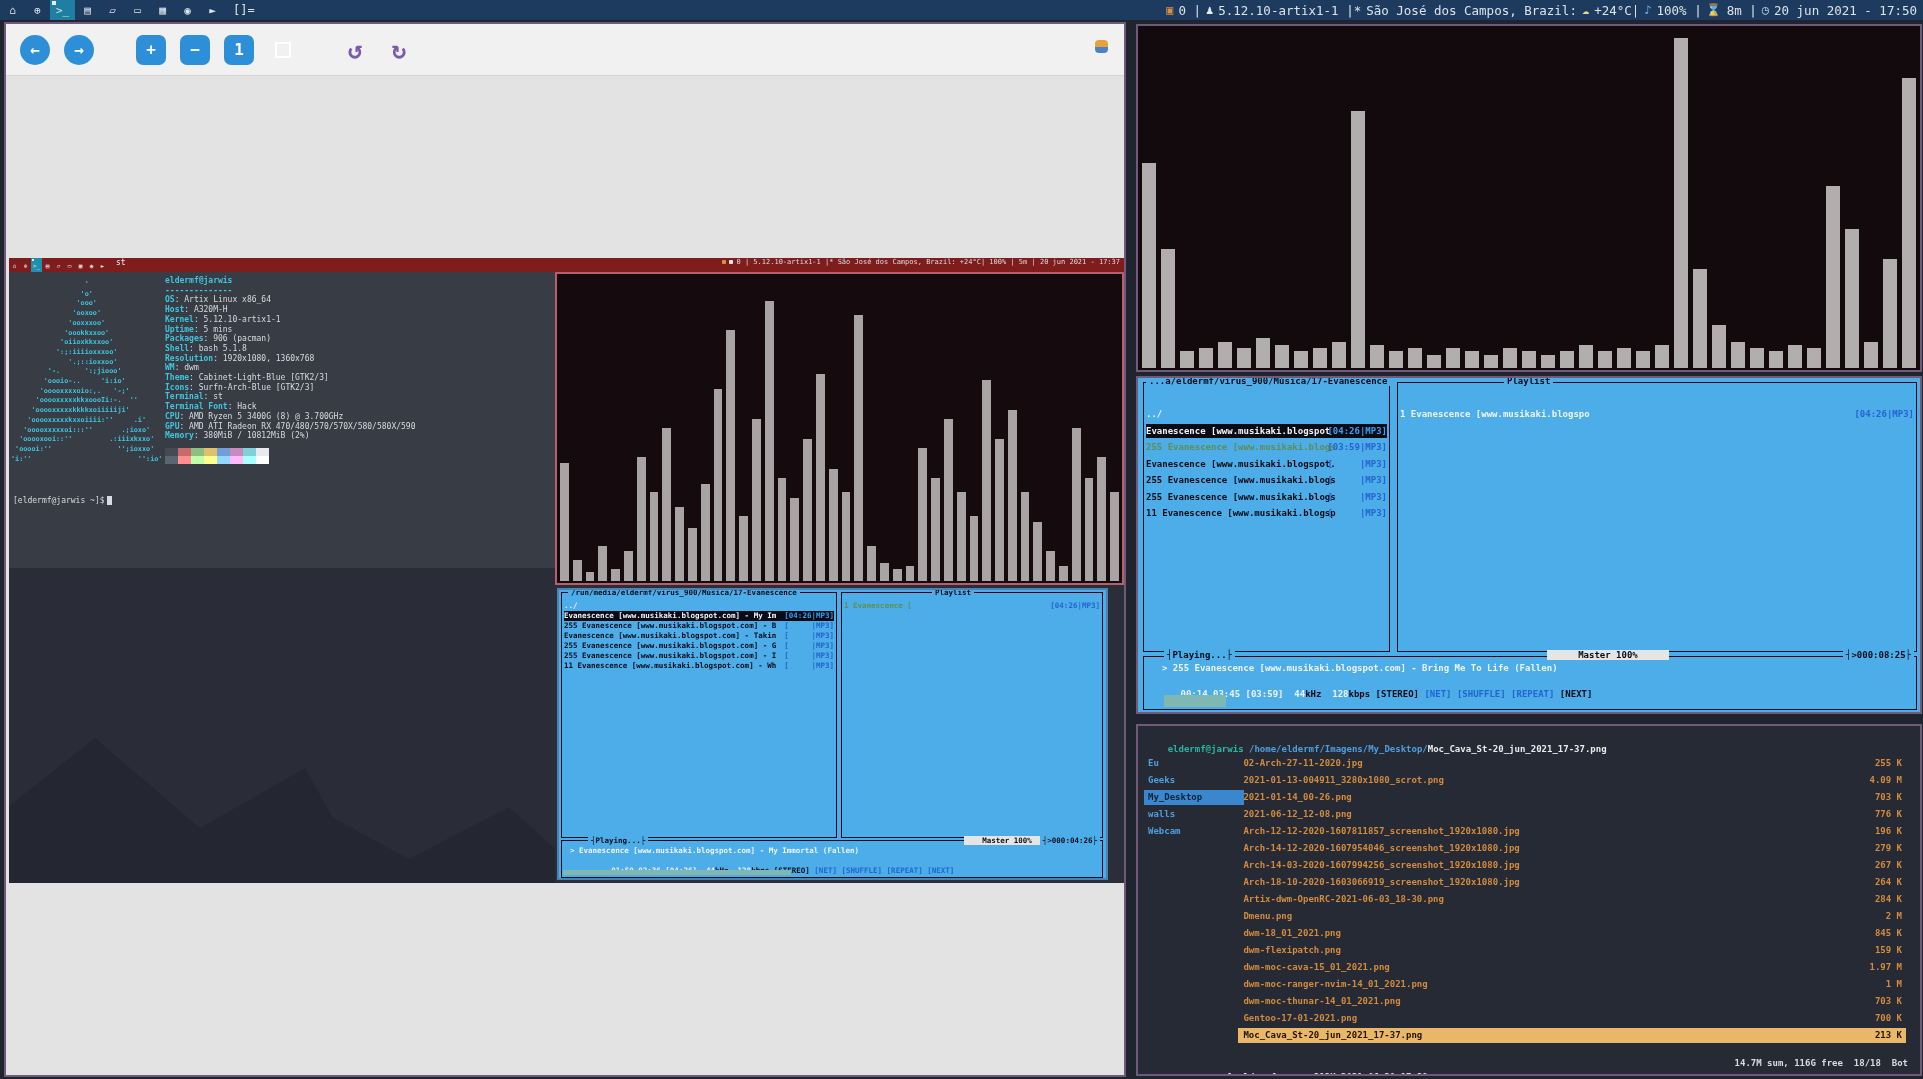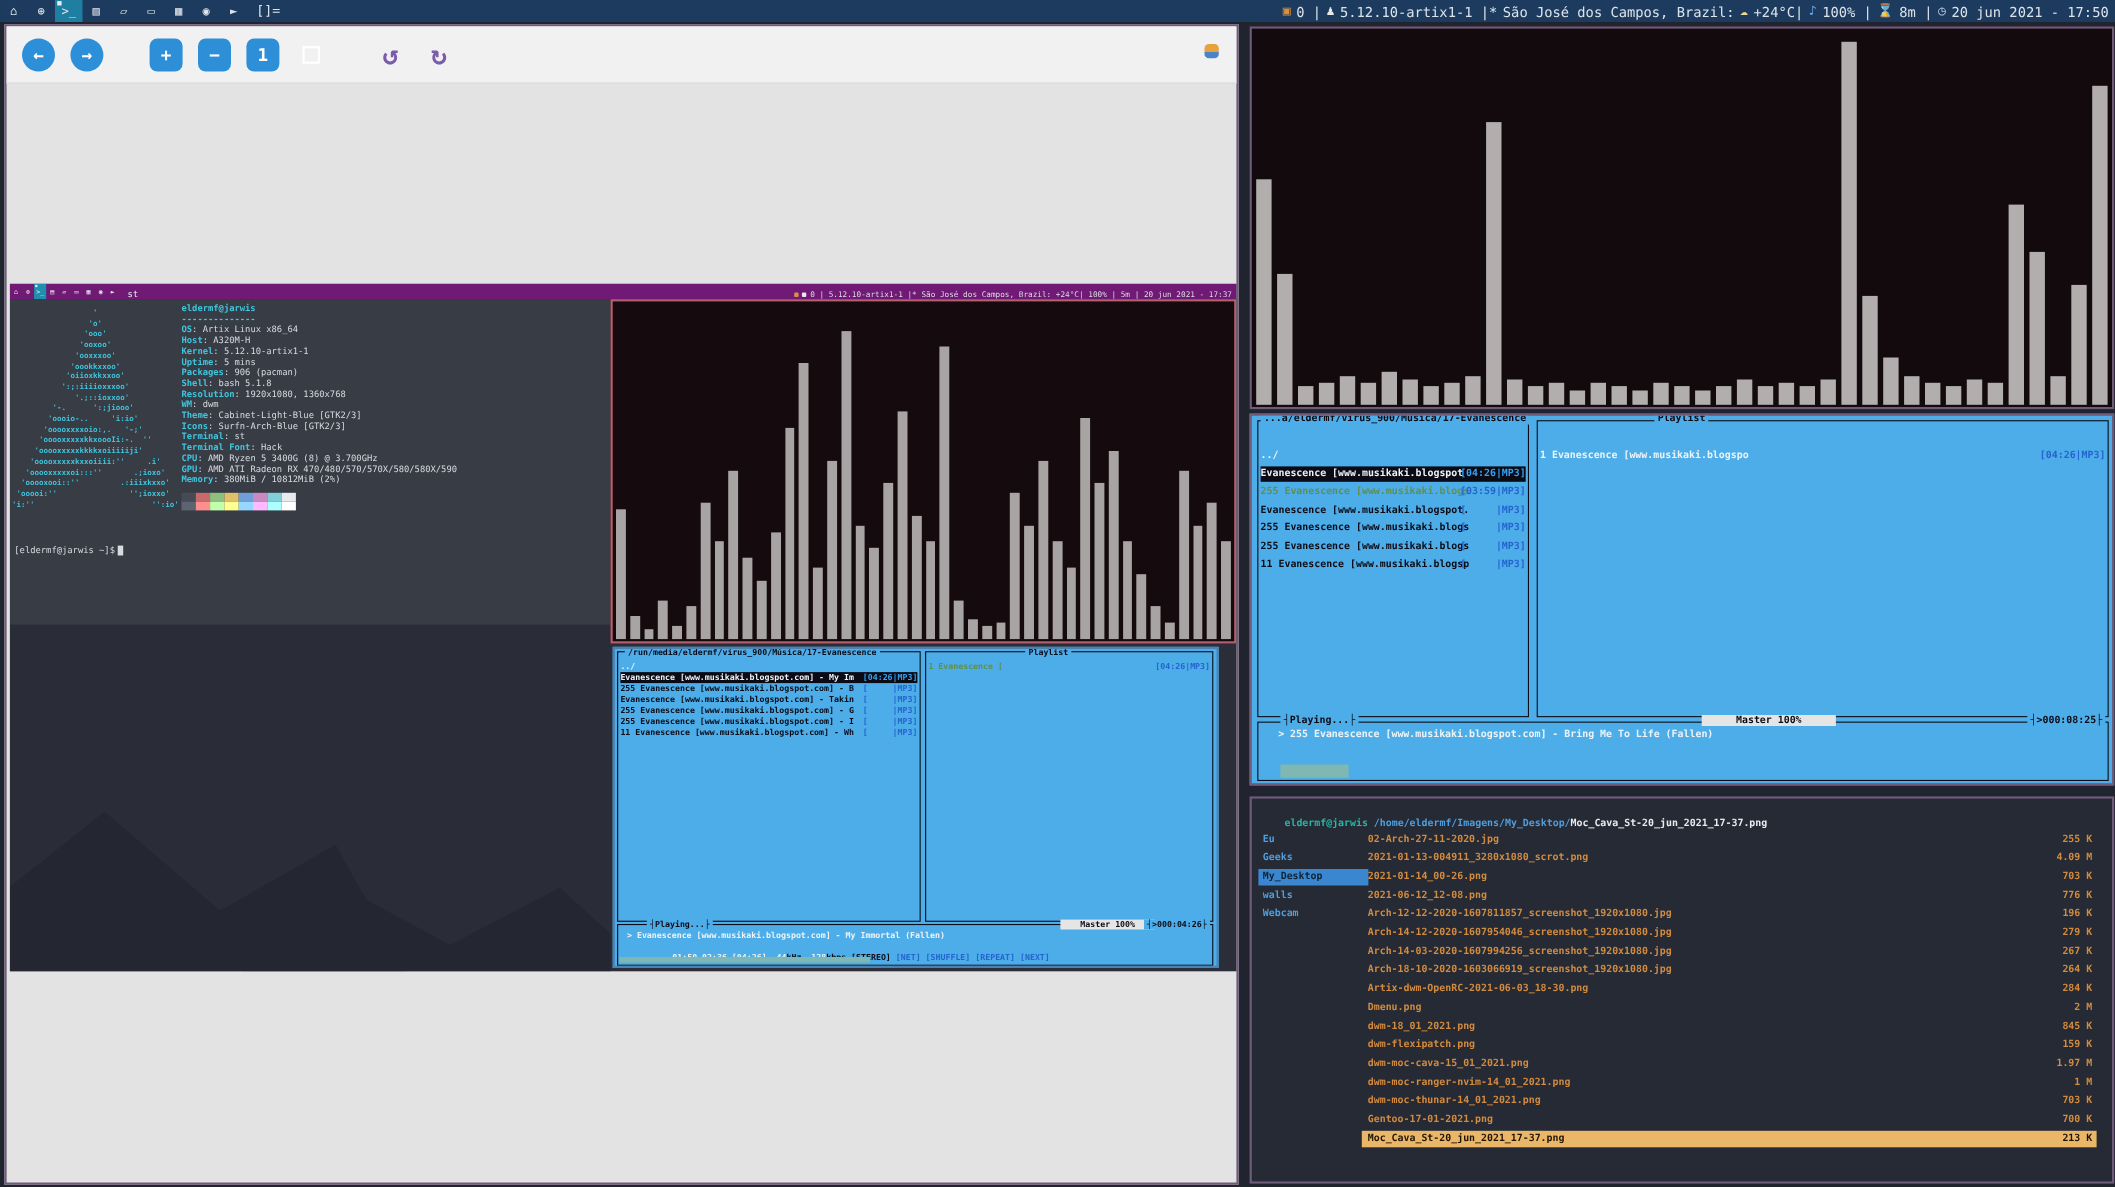--- a/index.html
+++ b/index.html
@@ -22,21 +22,21 @@
   #vtoolbar{left:0;top:0;width:1118px;height:52px;background:#f1f1f1;border-bottom:1px solid #d6d6d6;display:flex;align-items:center;gap:14px;padding-left:14px;}
   .tbtn{width:30px;height:30px;display:flex;align-items:center;justify-content:center;color:#fff;font-weight:bold;}
   .tbtn.circle{background:#2d8fd8;border-radius:50%;font-size:16px;}
   .tbtn.square{background:#2d8fd8;border-radius:7px;font-size:16px;}
   .tbtn.plain{color:#7a5cab;font-size:24px;background:none;}
   .tbtn .fitbox{width:12px;height:12px;border:2px solid #fff;}
   .tbsp{width:14px;}
   #tb-more{right:16px;top:16px;width:13px;height:13px;border-radius:4px;background:linear-gradient(180deg,#e8a23c 55%,#4a84c8 55%);}
   
   #shot{left:3px;top:234px;width:1115px;height:625px;background:#2b2e38;overflow:hidden;}
-  #ebar{left:0;top:0;width:1115px;height:14px;background:#701a75;display:flex;align-items:flex-end;}
+  #ebar{left:0;top:0;width:1115px;height:14px;background:#7f1d1d;display:flex;align-items:flex-start;}
   .etag{width:11px;height:14px;display:flex;align-items:center;justify-content:center;color:#e6ecf0;font-size:6px;position:relative;}
   .etag.sel{background:#1e8fae;}
   .etag .tagind{width:2px;height:2px;left:1px;top:1px;}
   #ebar-title{color:#eaf0f4;font-size:8px;margin-left:8px;}
   #ebar-status{margin-left:auto;margin-right:4px;color:#d8dee4;font-size:7px;white-space:pre;display:flex;align-items:center;gap:3px;}
   .edot{width:4px;height:4px;border-radius:1px;display:inline-block;}
   #eterm{left:0;top:14px;width:546px;height:296px;background:#383c45;overflow:hidden;}
   #nf-art{left:2px;top:8px;color:#3fc6de;font-size:6.8px;line-height:9.7px;font-weight:bold;}
   #nf-info{left:156px;top:4px;font-size:8px;line-height:9.7px;color:#d8dbe0;white-space:pre;}
   .nf-lbl{color:#3fc6de;font-weight:bold;}
@@ -392,20 +392,23 @@
     <span class="ptitle" style="left:106px;top:-7px;">Playlist</span>
     <div id="moc-plrows">
         <div class="mrow" style="top: 24px;"><span class="c-white">1 Evanescence [www.musikaki.blogspo</span><span class="tm c-blue">[04:26|MP3]</span></div>
       </div>
   </div>
   <div class="panel" id="moc-bottom" style="left:5px;top:278px;width:774px;height:54px;">
     <span class="ptitle" style="left:20px;top:-7px;">┤Playing...├</span>
     <span class="ptitle tealblk" style="left:403px;top:-7px;width:116px;">Master 100%</span>
     <span class="ptitle" style="right:2px;top:-7px;">┤&gt;000:08:25├</span>
     <div class="trk">&gt; 255 Evanescence [www.musikaki.blogspot.com] - Bring Me To Life (Fallen)</div>
+    <div class="optline">
+      <span class="c-white">00:14 03:45 [03:59]</span><span class="c-white">  44</span><span class="c-black">kHz</span><span class="c-white">  128</span><span class="c-black">kbps</span><span class="c-black"> [STEREO]</span><span class="c-blue"> [NET] [SHUFFLE] [REPEAT]</span><span class="c-black"> [NEXT]</span>
+    </div>
     <div class="seek" style="left:20px;top:38px;width:62px;height:12px;"></div>
   </div>
 </div>
 
 <div id="ranger" class="abs">
   <div id="rg-title">
     <span class="rg-host">eldermf@jarwis</span><span class="rg-path"> /home/eldermf/Imagens/My_Desktop/</span><span class="rg-file">Moc_Cava_St-20_jun_2021_17-37.png</span>
   </div>
   <div id="rg-dirs">
       <div class="rgdir" style="top: 30px;">Eu</div>
@@ -426,13 +429,17 @@
       <div class="rgrow" style="top: 166px;"><span> Artix-dwm-OpenRC-2021-06-03_18-30.png</span><span class="sz">284 K</span></div>
       <div class="rgrow" style="top: 183px;"><span> Dmenu.png</span><span class="sz">2 M</span></div>
       <div class="rgrow" style="top: 200px;"><span> dwm-18_01_2021.png</span><span class="sz">845 K</span></div>
       <div class="rgrow" style="top: 217px;"><span> dwm-flexipatch.png</span><span class="sz">159 K</span></div>
       <div class="rgrow" style="top: 234px;"><span> dwm-moc-cava-15_01_2021.png</span><span class="sz">1.97 M</span></div>
       <div class="rgrow" style="top: 251px;"><span> dwm-moc-ranger-nvim-14_01_2021.png</span><span class="sz">1 M</span></div>
       <div class="rgrow" style="top: 268px;"><span> dwm-moc-thunar-14_01_2021.png</span><span class="sz">703 K</span></div>
       <div class="rgrow" style="top: 285px;"><span> Gentoo-17-01-2021.png</span><span class="sz">700 K</span></div>
       <div class="rgrow sel" style="top: 302px;"><span> Moc_Cava_St-20_jun_2021_17-37.png</span><span class="sz">213 K</span></div>
     </div>
+  <div id="rg-status">
+    <span class="rg-host">-rw-r--r--</span><span> 1 eldermf users 213K 2021-06-20 17:39</span>
+    <span class="right"><span>14.7M sum, 116G free</span>  <span>18/18</span>  <span>Bot</span></span>
+  </div>
 </div>
 
 </body></html>

